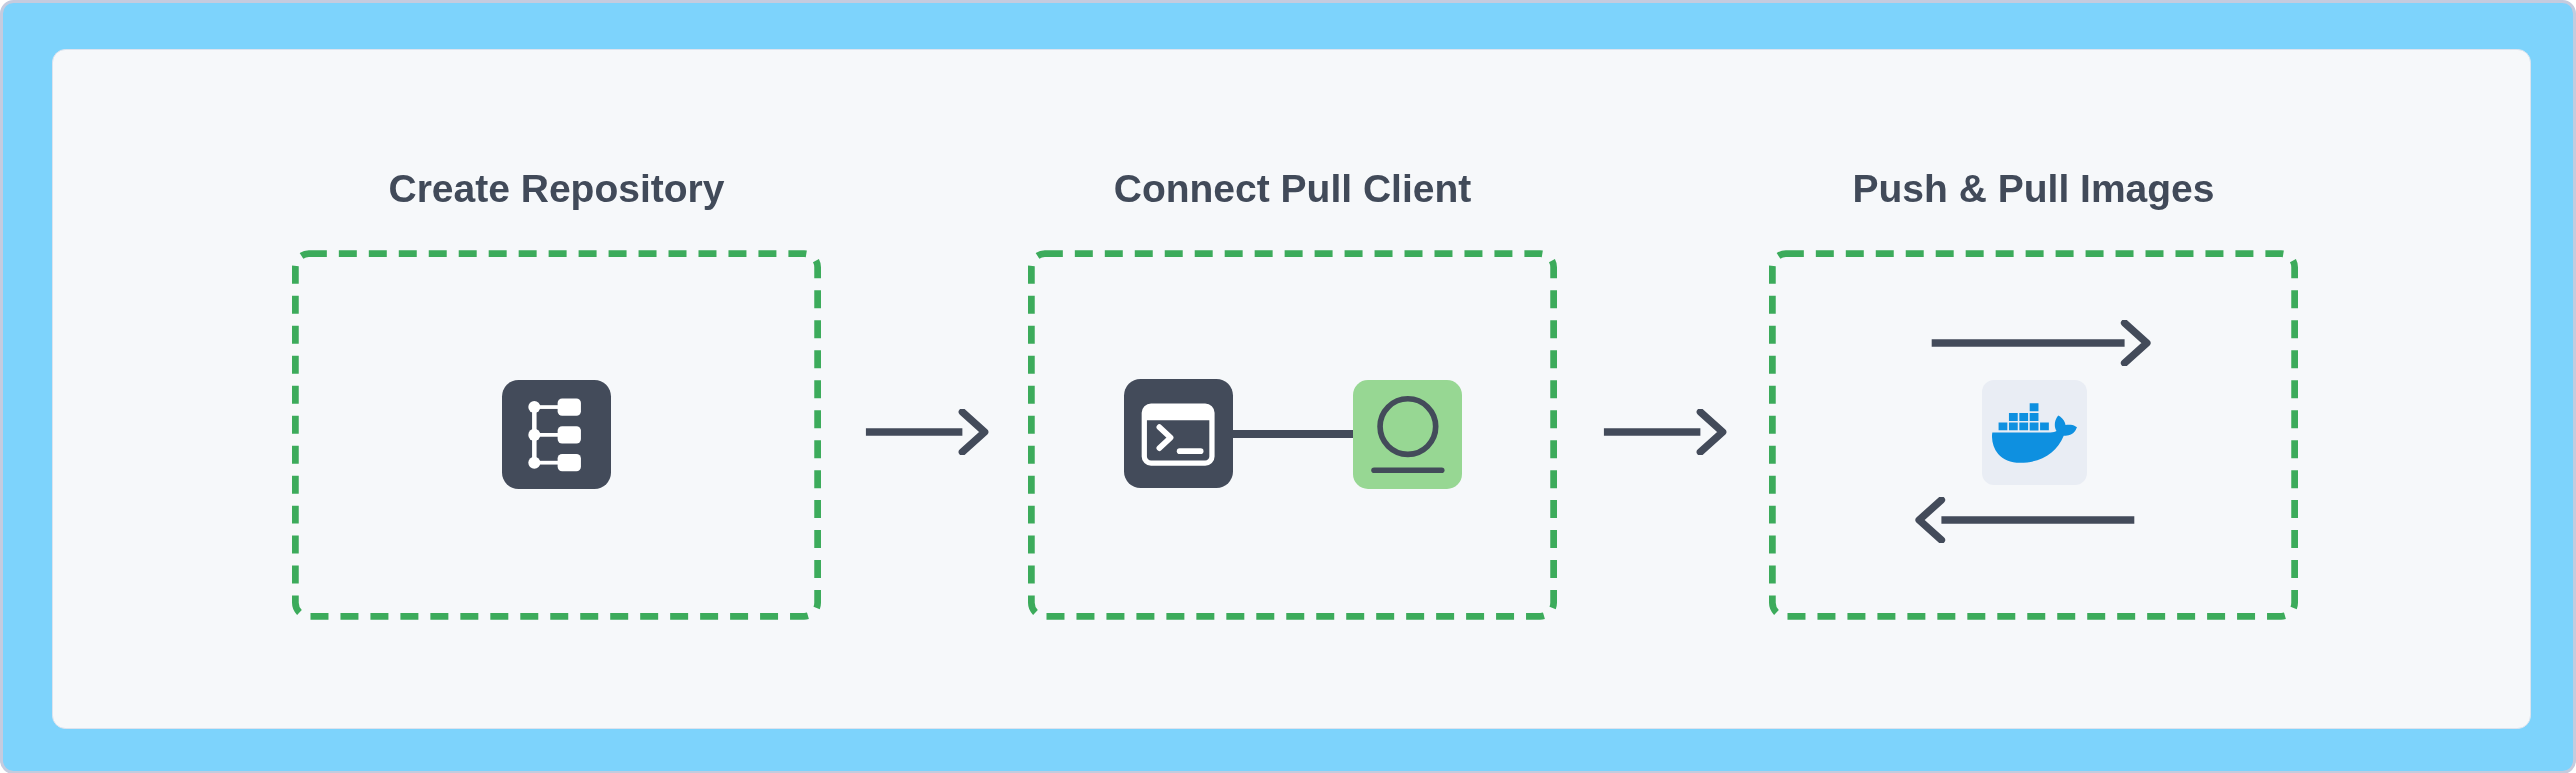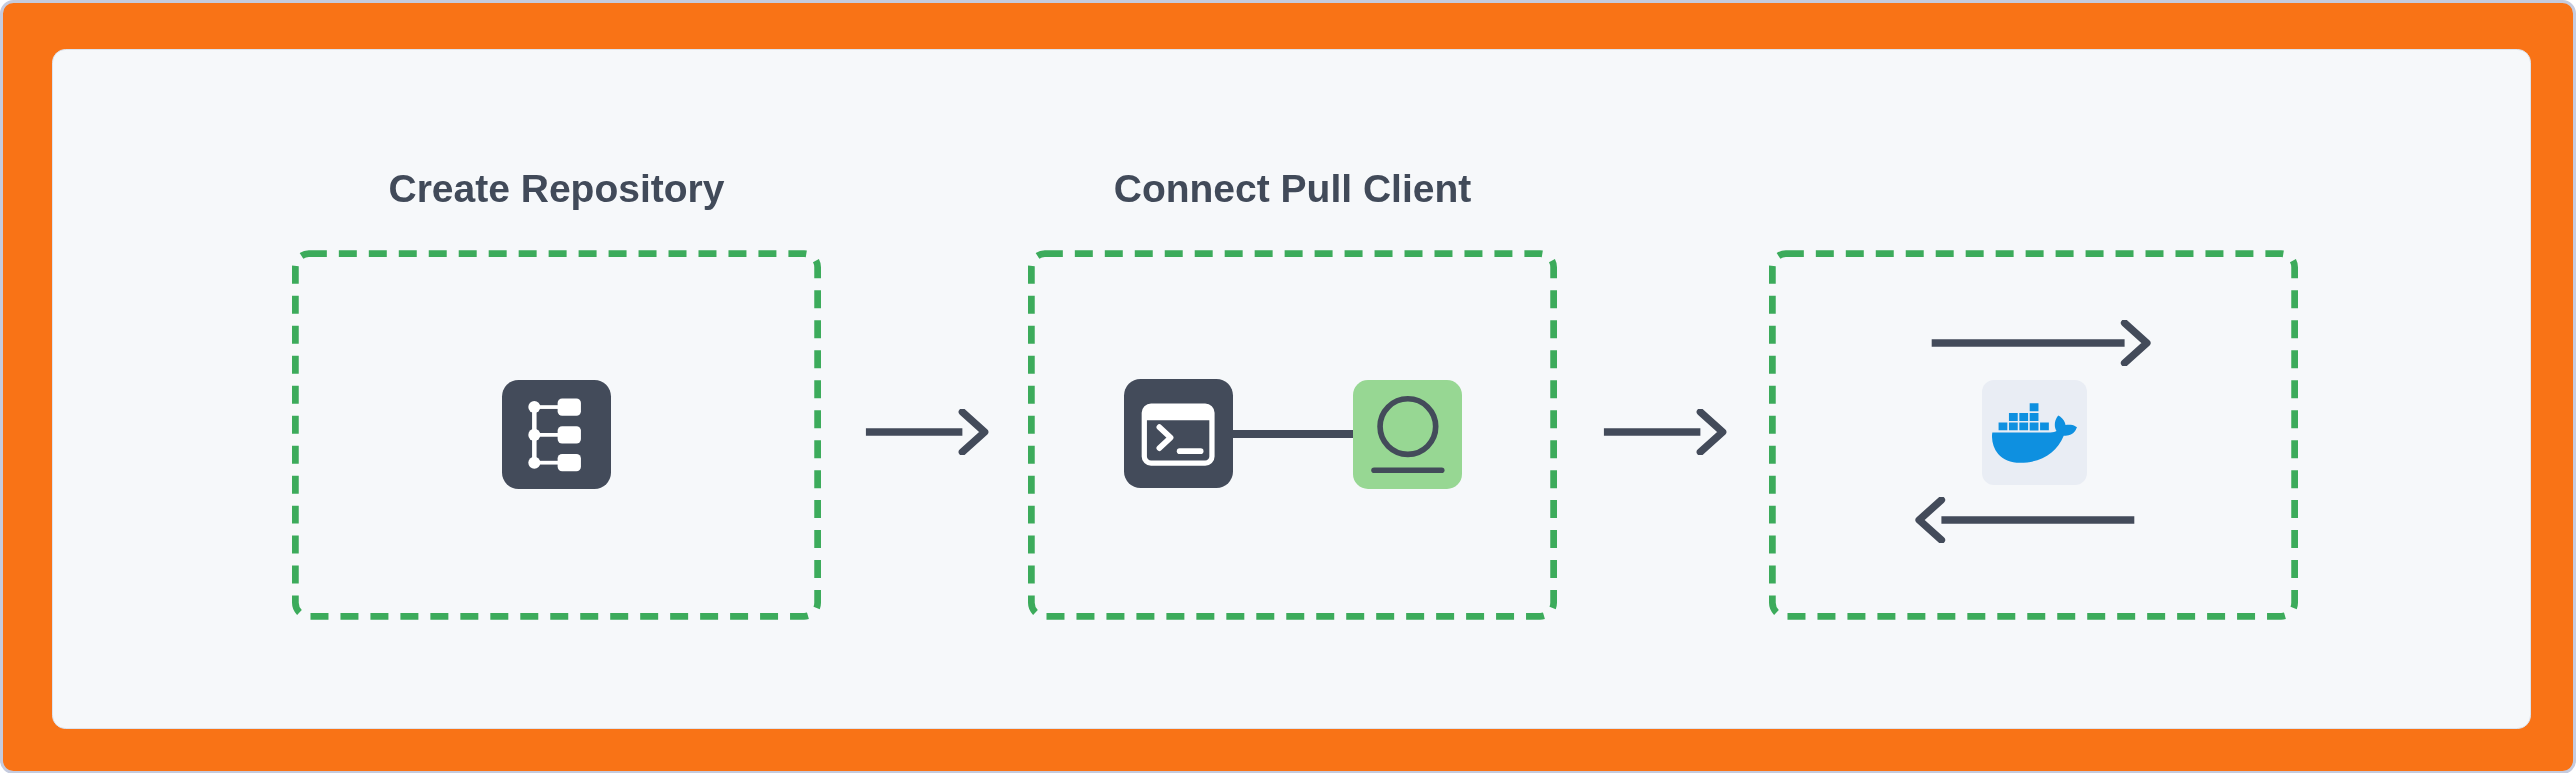--- a/index.html
+++ b/index.html
@@ -1,16 +1,16 @@
 <!DOCTYPE html>
 <html style="font-size:12px"><head>
 <meta charset="utf-8">
 <style>
   html,body{margin:0;padding:0;background:#ffffff;}
-  .stage{position:relative;width:2576px;height:774px;background:#f97316;
+  .stage{position:relative;width:2576px;height:774px;background:#7dd3fc;
          border:3.7px solid #c5cbde;border-radius:13.5px;box-sizing:border-box;overflow:hidden;
          font-family:"Liberation Sans", sans-serif;}
   .panel{position:absolute;left:49px;top:46px;width:2479px;height:680px;
          background:#f6f8fa;border:1.5px solid #dce3ee;border-radius:13.5px;box-sizing:border-box;}
   .step-title{position:absolute;top:162px;width:529px;height:48px;line-height:48px;
               text-align:center;font-size:39px;font-weight:700;color:#414a59;}
   .t1{left:289px;} .t2{left:1025px;} .t3{left:1766px;}
   .dbox{position:absolute;top:247px;width:529px;height:370px;}
   .b1{left:289px;} .b2{left:1025px;} .b3{left:1766px;}
   .dash-svg{position:absolute;left:0;top:0;}
@@ -29,20 +29,21 @@
   .a-pull{left:143px;top:247px;transform:scaleX(-1);}
 </style>
 </head>
 <body>
 
 <div class="stage">
   <div class="panel"></div>
 
   <div class="step-title t1">Create Repository</div>
   <div class="step-title t2">Connect Pull Client</div>
+  <div class="step-title t3">Push &amp; Pull Images</div>
 
   <div class="dbox b1">
     <svg class="dash-svg" width="529" height="370" viewBox="0 0 706 493">
       <rect x="4.5" y="4.5" width="697" height="484" rx="18" fill="none" stroke="#3cab5b" stroke-width="9" stroke-dasharray="24 16"></rect>
     </svg>
     <div class="tile tile-slate repo-tile">
       <svg width="109" height="109" viewBox="0 0 145 145">
         <line x1="43" y1="36" x2="43" y2="110" stroke="#ffffff" stroke-width="6"></line>
         <circle cx="43" cy="36" r="8" fill="#ffffff"></circle>
         <circle cx="43" cy="73" r="8" fill="#ffffff"></circle>

